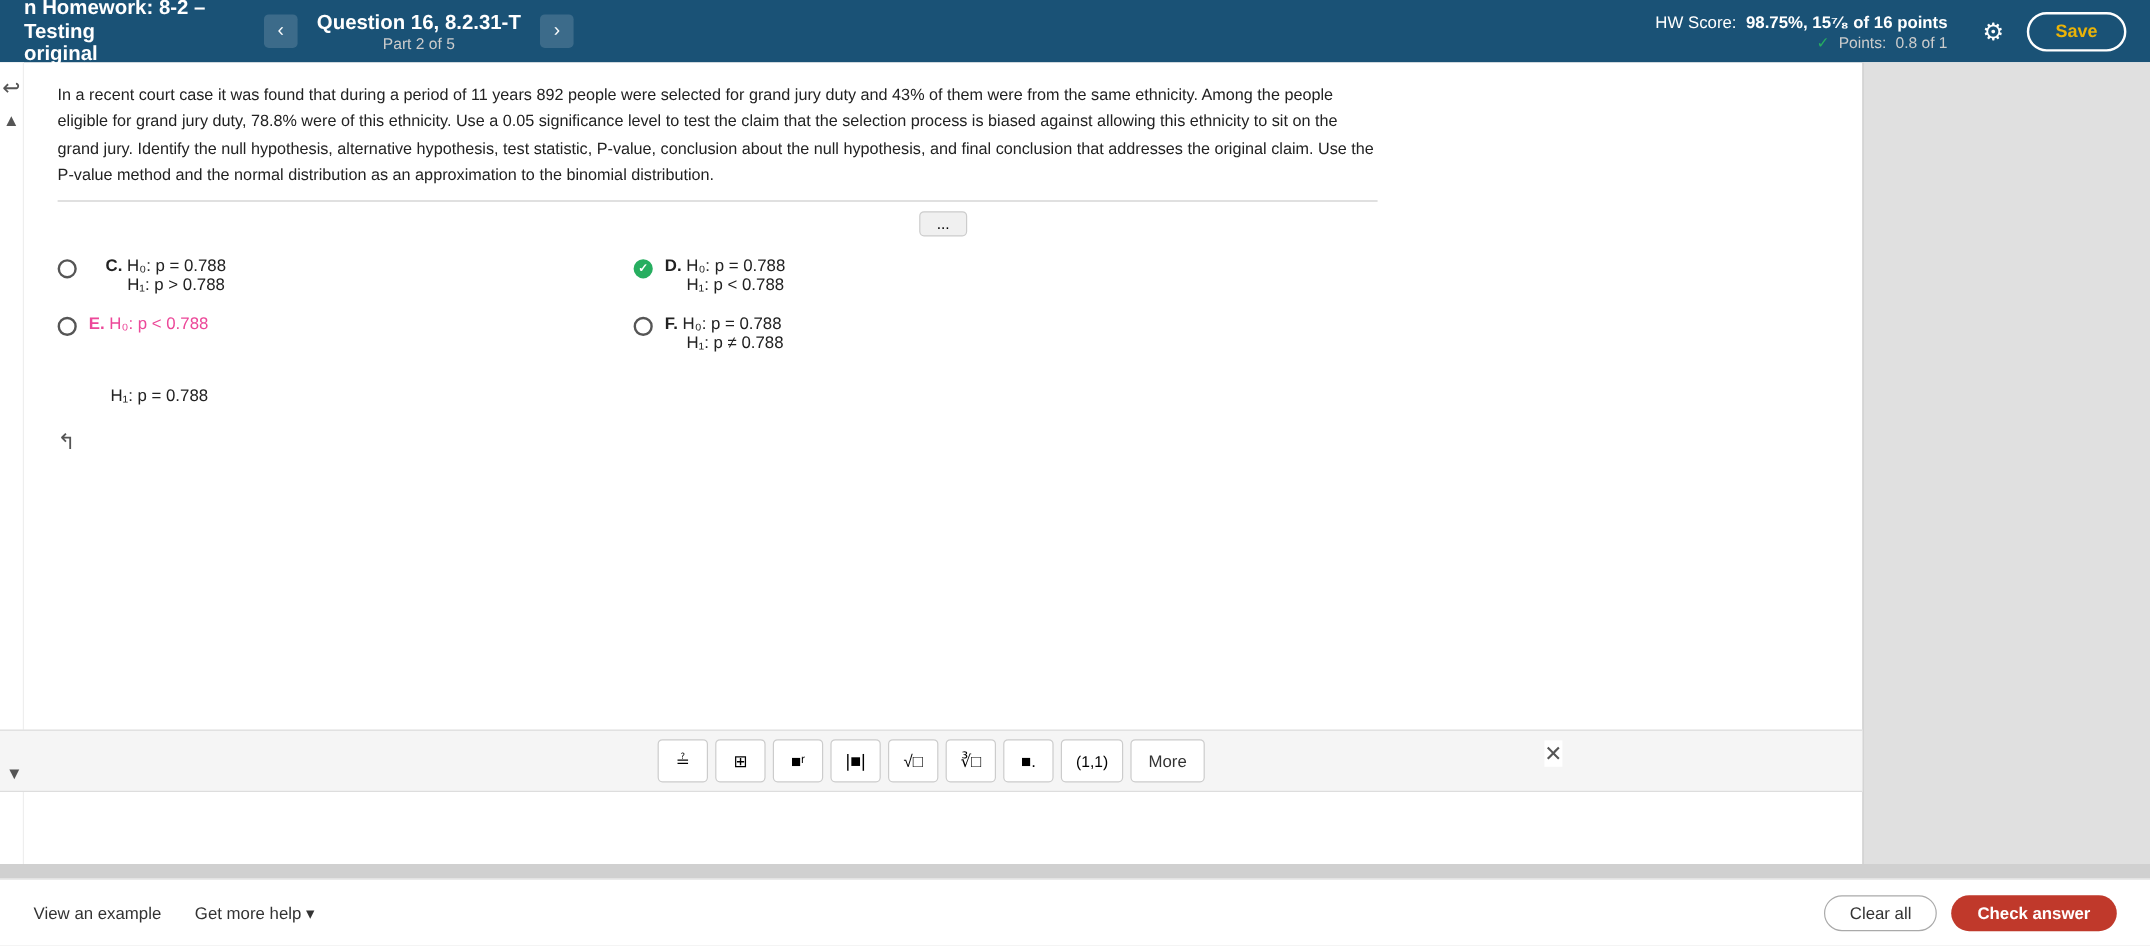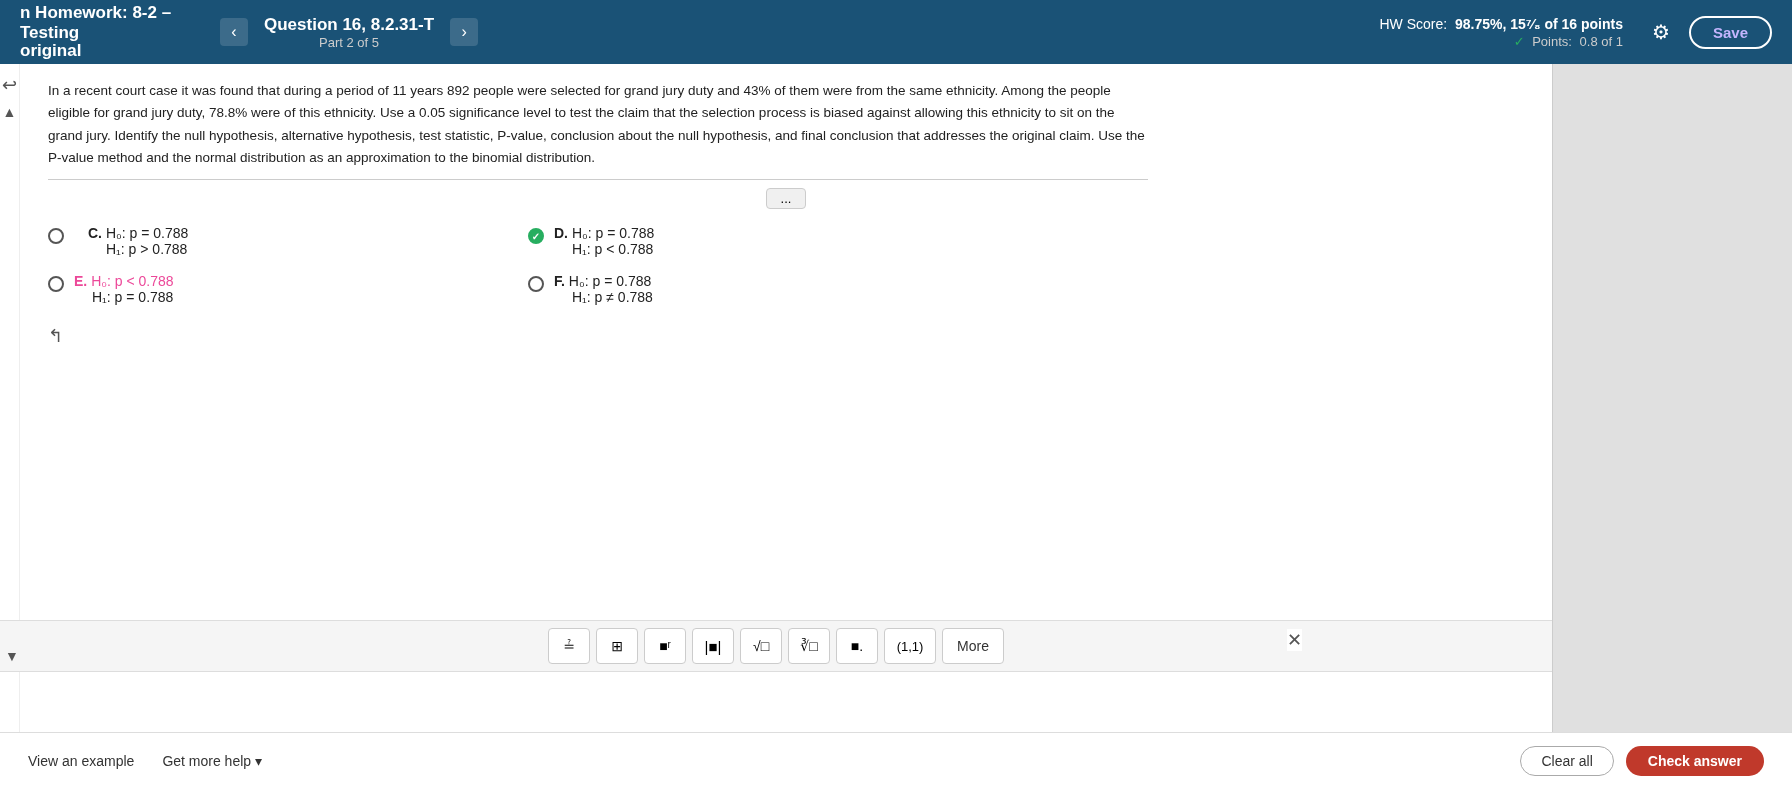--- a/index.html
+++ b/index.html
@@ -1,21 +1,21 @@
 <!DOCTYPE html>
 <html><head>
   <meta charset="utf-8">
   <style>
     * { box-sizing: border-box; margin: 0; padding: 0; }
     body { font-family: Arial, sans-serif; background: #d0d0d0; width: 1792px; height: 788px; overflow: hidden; position: relative; }
   </style>
 </head>
 <body>
 
-<div style="background:#1a5276;color:white;display:flex;align-items:center;padding:8px 20px;height:64px;position:relative;">
+<div style="background:#1a5276;color:white;display:flex;align-items:center;padding:8px 20px;height:52px;position:relative;">
   <div style="flex:0 0 200px;">
     <div style="font-size:17px;font-weight:bold;color:white;">n Homework: 8-2 – Testing</div>
     <div style="font-size:17px;font-weight:bold;color:white;margin-top:-2px;">original</div>
   </div>
   <div style="background:rgba(255,255,255,0.15);border:none;color:white;width:28px;height:28px;border-radius:4px;cursor:pointer;font-size:16px;display:flex;align-items:center;justify-content:center;margin-right:8px;">
     <span>‹</span>
   </div>
   <div style="text-align:center;margin:0 8px;">
     <div style="font-size:17px;font-weight:bold;color:white;">Question 16, 8.2.31-T</div>
     <div style="font-size:13px;color:#ccc;">Part 2 of 5</div>
@@ -31,21 +31,21 @@
     </div>
     <div style="font-size:13px;color:#ccc;margin-top:2px;">
       <span style="color:#27ae60;margin-right:4px;">✓</span>
       <span>Points:</span>
       <span style="margin-left:4px;">0.8 of 1</span>
     </div>
   </div>
   <button style="background:none;border:none;color:white;font-size:20px;cursor:pointer;width:36px;height:36px;display:flex;align-items:center;justify-content:center;margin-right:10px;">
     <span>⚙</span>
   </button>
-  <button style="background:#1a5276;border:2px solid white;color:#c4b5fd;padding:6px 22px;border-radius:20px;font-size:15px;font-weight:bold;cursor:pointer;">
+  <button style="background:#1a5276;border:2px solid white;color:#eab308;padding:6px 22px;border-radius:20px;font-size:15px;font-weight:bold;cursor:pointer;">
     <span>Save</span>
   </button>
 </div>
 
 <div style="background:white;display:flex;height:668px;position:relative;">
 
   <div style="width:20px;background:white;display:flex;flex-direction:column;align-items:center;padding-top:10px;border-right:1px solid #eee;">
     <span style="font-size:18px;color:#555;cursor:pointer;">↩</span>
     <span style="font-size:14px;color:#555;cursor:pointer;margin-top:8px;">▲</span>
   </div>
@@ -77,21 +77,21 @@
         <div>
           <div style="font-size:14px;color:#222;"><span style="font-weight:bold;">D.</span> <span>H₀: p = 0.788</span></div>
           <div style="font-size:14px;color:#222;margin-left:18px;"><span>H₁: p &lt; 0.788</span></div>
         </div>
       </div>
 
       <div style="display:flex;align-items:flex-start;gap:10px;cursor:pointer;">
         <div style="width:16px;height:16px;border:2px solid #555;border-radius:50%;margin-top:3px;flex-shrink:0;"></div>
         <div>
           <div style="font-size:14px;color:#ec4899;"><span style="font-weight:bold;">E.</span> <span>H₀: p &lt; 0.788</span></div>
-          <div style="font-size:14px;color:#222;margin-left:18px;"><span>H₁: p = 0.788</span></div>
+          <div style="font-size:14px;color:#222;margin-left:18px;margin-top:44px;"><span>H₁: p = 0.788</span></div>
         </div>
       </div>
 
       <div style="display:flex;align-items:flex-start;gap:10px;cursor:pointer;">
         <div style="width:16px;height:16px;border:2px solid #555;border-radius:50%;margin-top:3px;flex-shrink:0;"></div>
         <div>
           <div style="font-size:14px;color:#222;"><span style="font-weight:bold;">F.</span> <span>H₀: p = 0.788</span></div>
           <div style="font-size:14px;color:#222;margin-left:18px;"><span>H₁: p ≠ 0.788</span></div>
         </div>
       </div>

